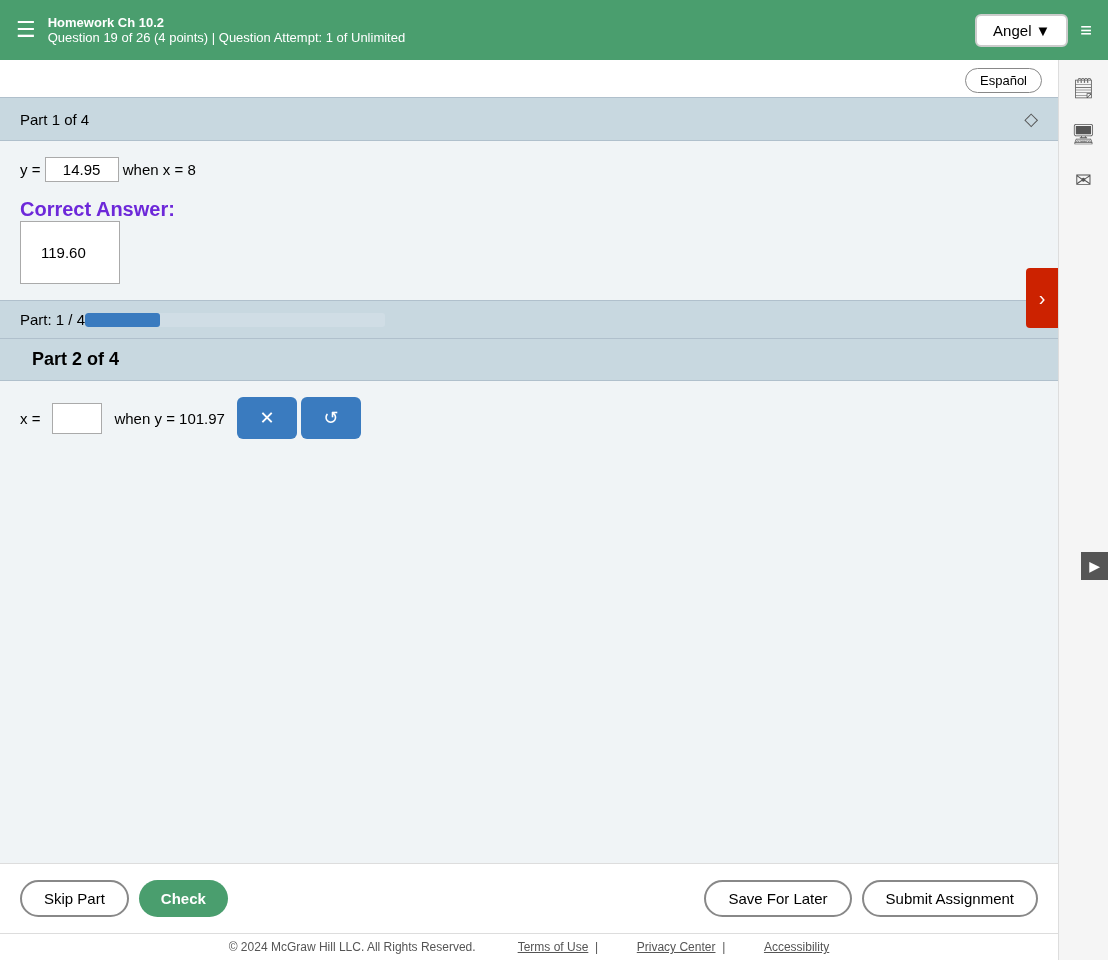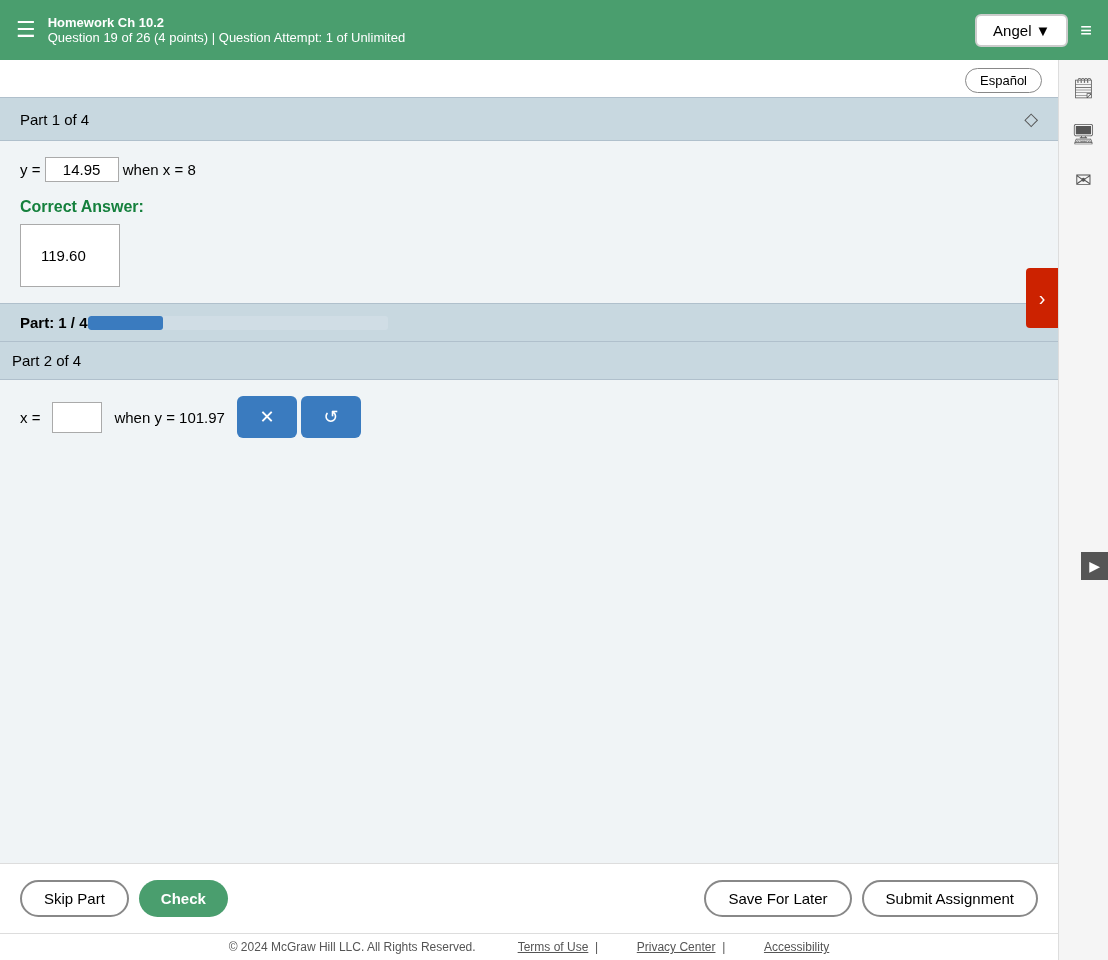--- a/index.html
+++ b/index.html
@@ -154,66 +154,66 @@
       width: 74px;
       text-align: center;
     }
 
     
     .correct-answer-section {
       background: #f0f4f6;
       padding: 0 20px 16px;
     }
     .correct-answer-label {
-      color: #15803d;
+      color: #6d28d9;
       font-weight: bold;
-      font-size: 16px;
-      margin-bottom: 8px;
+      font-size: 20px;
+      margin-bottom: 0;
     }
     .answer-box {
       border: 1px solid #aaa;
       background: white;
       padding: 22px 20px;
       font-size: 15px;
       display: inline-block;
       min-width: 100px;
     }
 
     
     .progress-section {
       background: #c8d8e0;
       padding: 10px 20px;
       font-size: 15px;
       display: flex;
       align-items: center;
       gap: 0;
       border-top: 1px solid #b0c0cc;
       border-bottom: 1px solid #b0c0cc;
-      font-weight: bold;
     }
     .progress-bar-container {
       flex: 1;
       height: 14px;
       background: #d0dde5;
       border-radius: 3px;
       overflow: hidden;
       max-width: 300px;
     }
     .progress-bar-fill {
       height: 100%;
       background: #3a7bbf;
       border-radius: 3px;
     }
 
     
     .part2-header {
       background: #c8d8e0;
-      padding: 10px 12px;
-      font-size: 15px;
+      padding: 10px 32px;
+      font-size: 18px;
       border-bottom: 1px solid #b0c0cc;
+      font-weight: bold;
     }
 
     
     .part2-content {
       background: #f0f4f6;
       padding: 16px 20px;
       font-size: 15px;
       flex: 1;
     }
     .part2-input-row {

